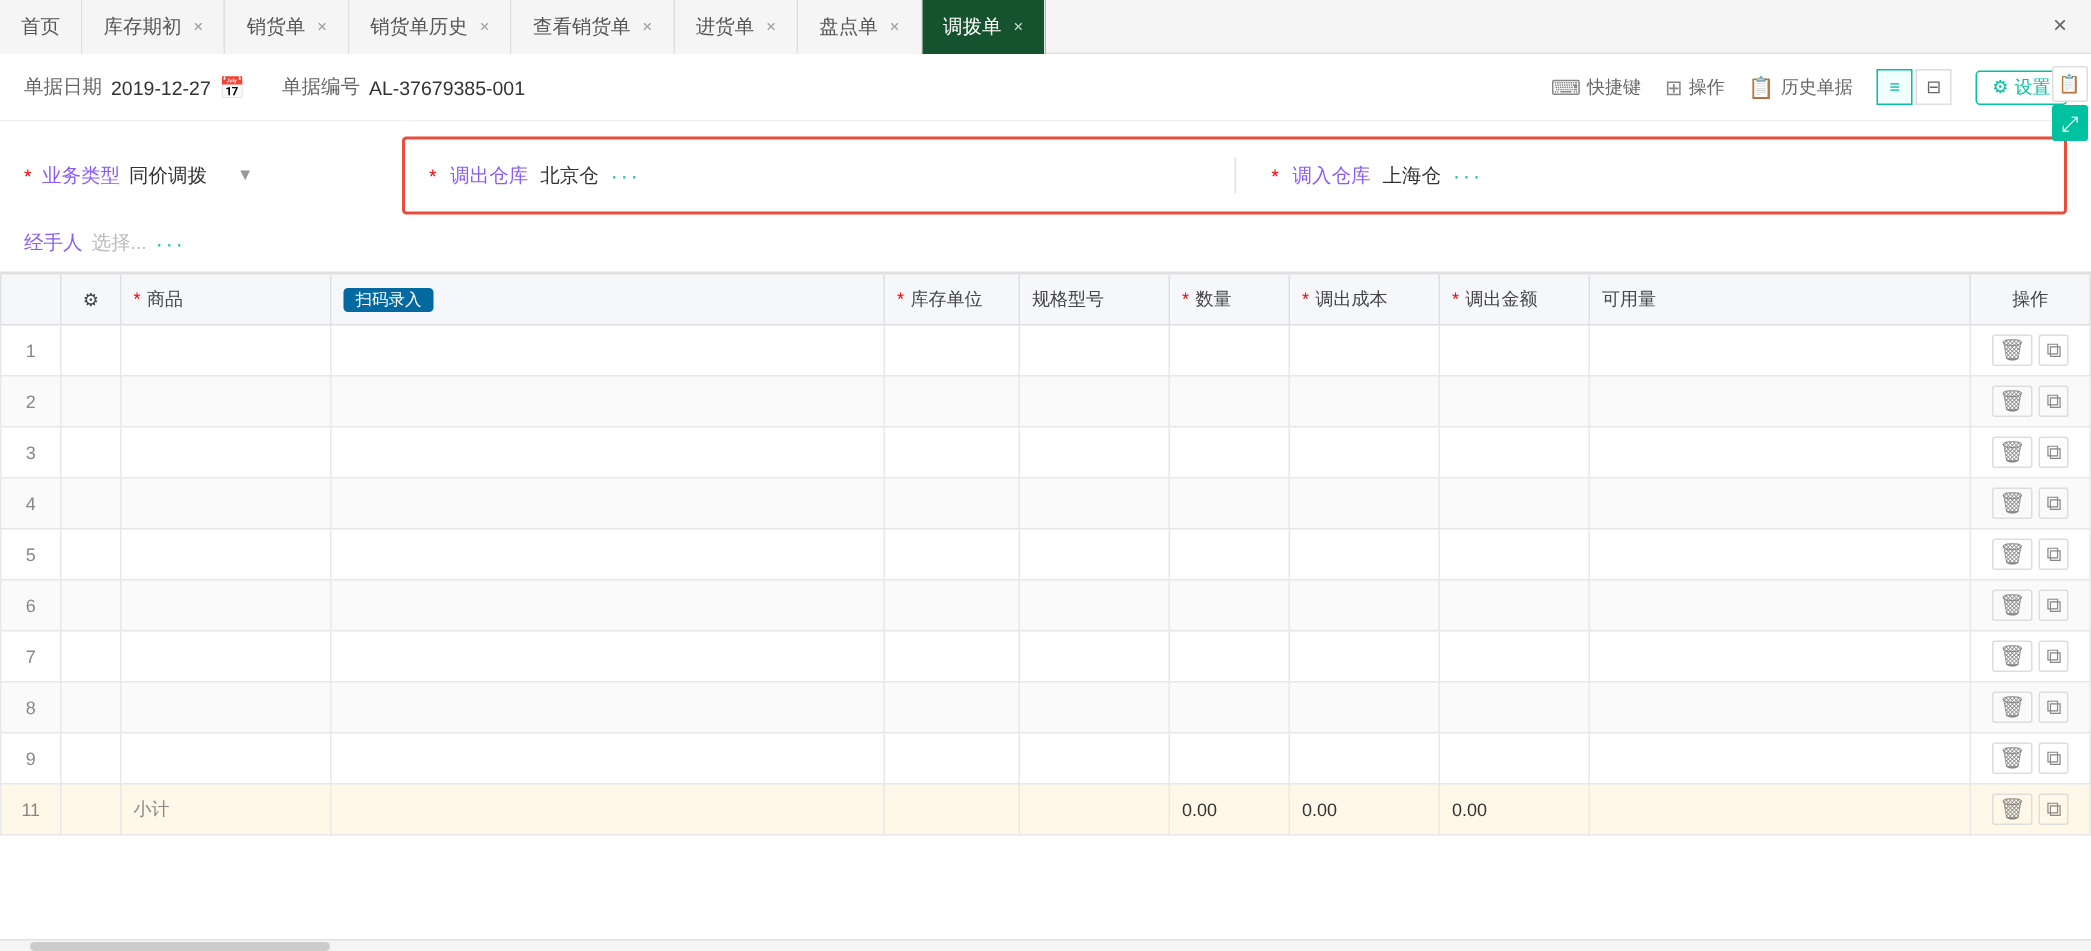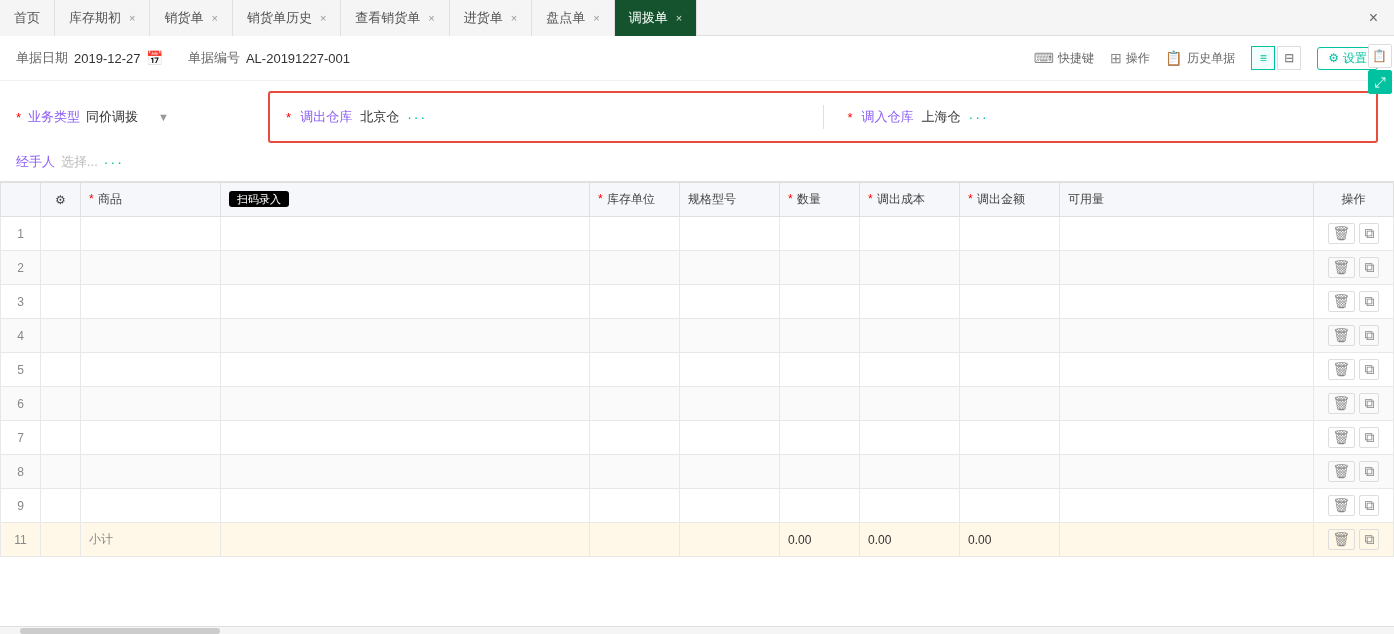--- a/index.html
+++ b/index.html
@@ -206,21 +206,21 @@
     .col-scan { }
     .col-unit { width: 90px; }
     .col-spec { width: 100px; }
     .col-qty { width: 80px; }
     .col-cost { width: 100px; }
     .col-amount { width: 100px; }
     .col-avail { flex: 1; }
     .col-op { width: 80px; text-align: center; }
 
     .scan-btn {
-      background: #000000;
+      background: #0369a1;
       color: #fff;
       padding: 2px 8px;
       border-radius: 3px;
       font-size: 11px;
       cursor: pointer;
     }
     .op-icons { display: flex; gap: 4px; justify-content: center; }
     .op-icon { color: #888; cursor: pointer; font-size: 14px; border: 1px solid #ddd; padding: 1px 4px; border-radius: 2px; }
 
     .subtotal-row td { background: #fff8e8 !important; font-weight: 500; }
@@ -314,21 +314,21 @@
 <div class="main-content">
 
   <div class="toolbar">
     <div class="toolbar-item">
       <span class="toolbar-label">单据日期</span>
       <span class="toolbar-value">2019-12-27</span>
       <span class="date-icon">📅</span>
     </div>
     <div class="toolbar-item">
       <span class="toolbar-label">单据编号</span>
-      <span class="toolbar-value">AL-20191227-001</span>
+      <span class="toolbar-value">AL-37679385-001</span>
     </div>
     <div class="toolbar-right">
       <div class="toolbar-btn">
         <span class="toolbar-btn-icon">⌨</span>
         <span>快捷键</span>
       </div>
       <div class="toolbar-btn">
         <span class="toolbar-btn-icon">⊞</span>
         <span>操作</span>
       </div>

